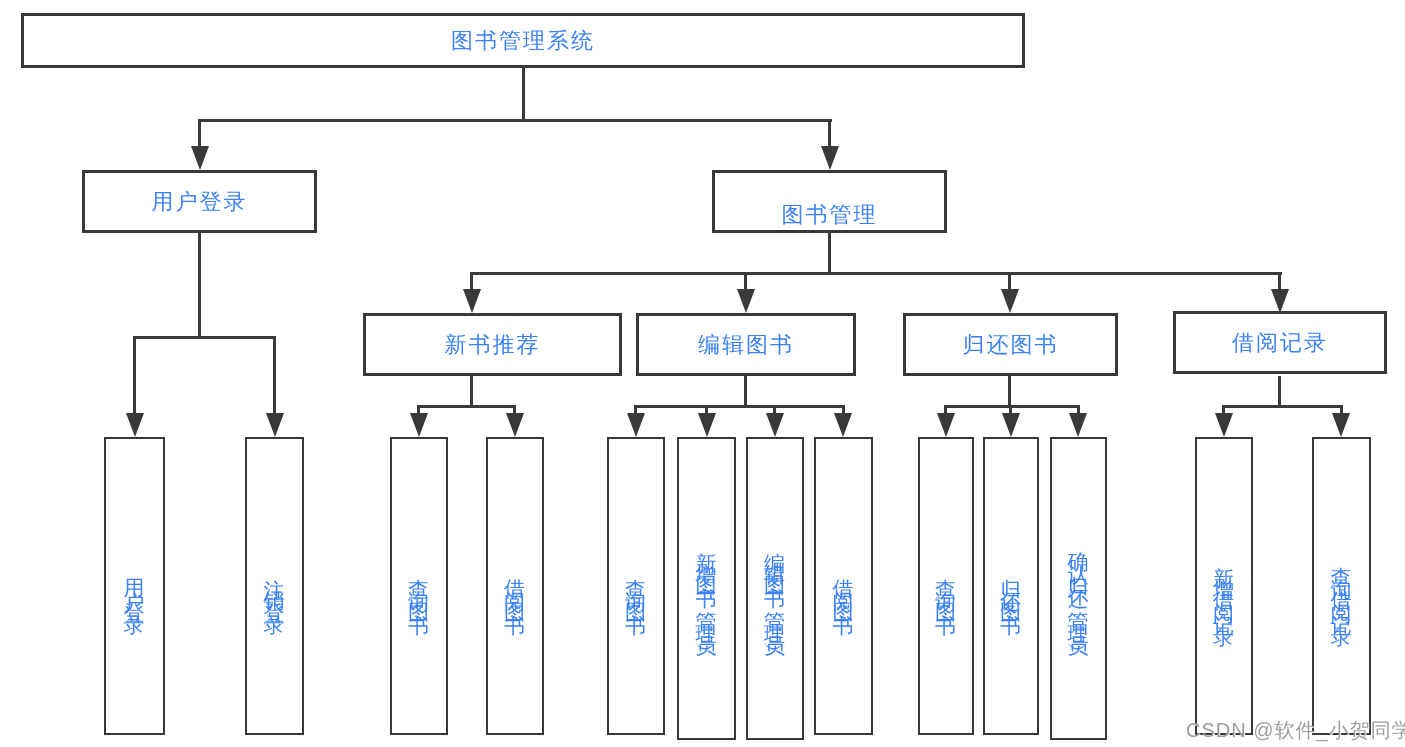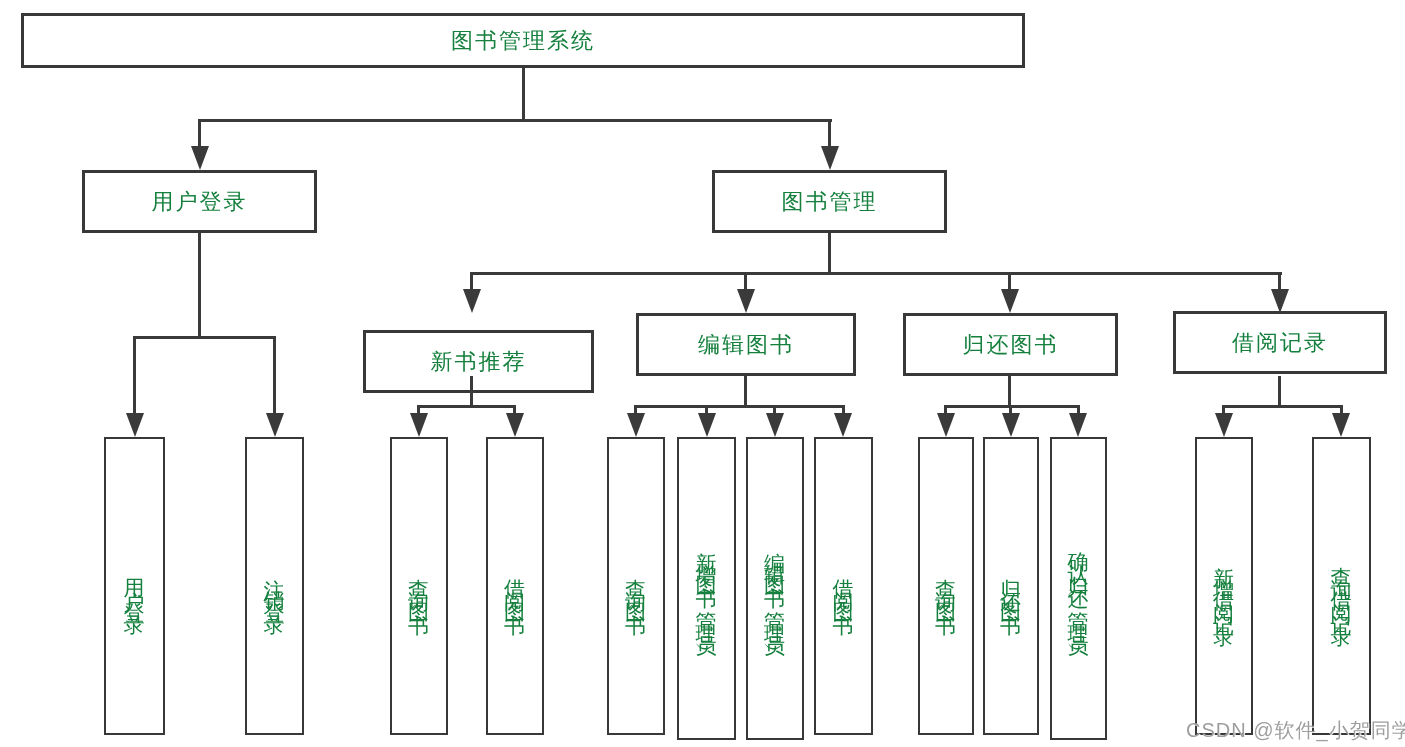--- a/index.html
+++ b/index.html
@@ -11,21 +11,21 @@
     overflow:hidden;
   }
   .box{
     position:absolute;
     background:#ffffff;
     border:3px solid #383838;
     box-sizing:border-box;
     display:flex;
     align-items:center;
     justify-content:center;
-    color:#15803d;
+    color:#3b82f6;
   }
   .box .lbl{
     font-size:22px;
     letter-spacing:2px;
     white-space:nowrap;
   }
   .box.leaf{border-width:2px;}
   .box.leaf .lbl{
     writing-mode:vertical-lr;
     text-orientation:mixed;
@@ -67,21 +67,21 @@
   <div class="vline" style="left:522px;top:68px;width:3px;height:53px;"></div>
   <div class="hline" style="left:198px;top:119px;width:634px;height:3px;"></div>
   <div class="vline" style="left:198px;top:119px;width:3px;height:31px;"></div>
   <div class="arrow" style="left:191px;top:146px;"></div>
   <div class="vline" style="left:828px;top:119px;width:3px;height:31px;"></div>
   <div class="arrow" style="left:821px;top:146px;"></div>
 
   <div class="box" style="left:82px;top:170px;width:235px;height:63px;">
     <span class="lbl">用户登录</span>
   </div>
-  <div class="box" style="left:712px;top:170px;width:235px;height:63px;">
+  <div class="box" style="left:712px;top:170px;width:235px;height:63px;align-items:flex-end;">
     <span class="lbl">图书管理</span>
   </div>
 
   <div class="vline" style="left:198px;top:233px;width:3px;height:105px;"></div>
   <div class="hline" style="left:133px;top:336px;width:143px;height:3px;"></div>
   <div class="vline" style="left:133px;top:336px;width:3px;height:81px;"></div>
   <div class="arrow" style="left:126px;top:413px;"></div>
   <div class="vline" style="left:273px;top:336px;width:3px;height:81px;"></div>
   <div class="arrow" style="left:266px;top:413px;"></div>
 
@@ -89,21 +89,21 @@
   <div class="hline" style="left:470px;top:272px;width:812px;height:3px;"></div>
   <div class="vline" style="left:470px;top:272px;width:3px;height:21px;"></div>
   <div class="arrow" style="left:463px;top:289px;"></div>
   <div class="vline" style="left:744px;top:272px;width:3px;height:21px;"></div>
   <div class="arrow" style="left:737px;top:289px;"></div>
   <div class="vline" style="left:1008px;top:272px;width:3px;height:21px;"></div>
   <div class="arrow" style="left:1001px;top:289px;"></div>
   <div class="vline" style="left:1278px;top:272px;width:3px;height:21px;"></div>
   <div class="arrow" style="left:1271px;top:289px;"></div>
 
-  <div class="box" style="left:363px;top:330px;width:231px;height:63px;">
+  <div class="box" style="left:363px;top:313px;width:259px;height:63px;">
     <span class="lbl">新书推荐</span>
   </div>
   <div class="box" style="left:636px;top:313px;width:220px;height:63px;">
     <span class="lbl">编辑图书</span>
   </div>
   <div class="box" style="left:903px;top:313px;width:215px;height:63px;">
     <span class="lbl">归还图书</span>
   </div>
   <div class="box" style="left:1173px;top:311px;width:214px;height:63px;">
     <span class="lbl">借阅记录</span>

